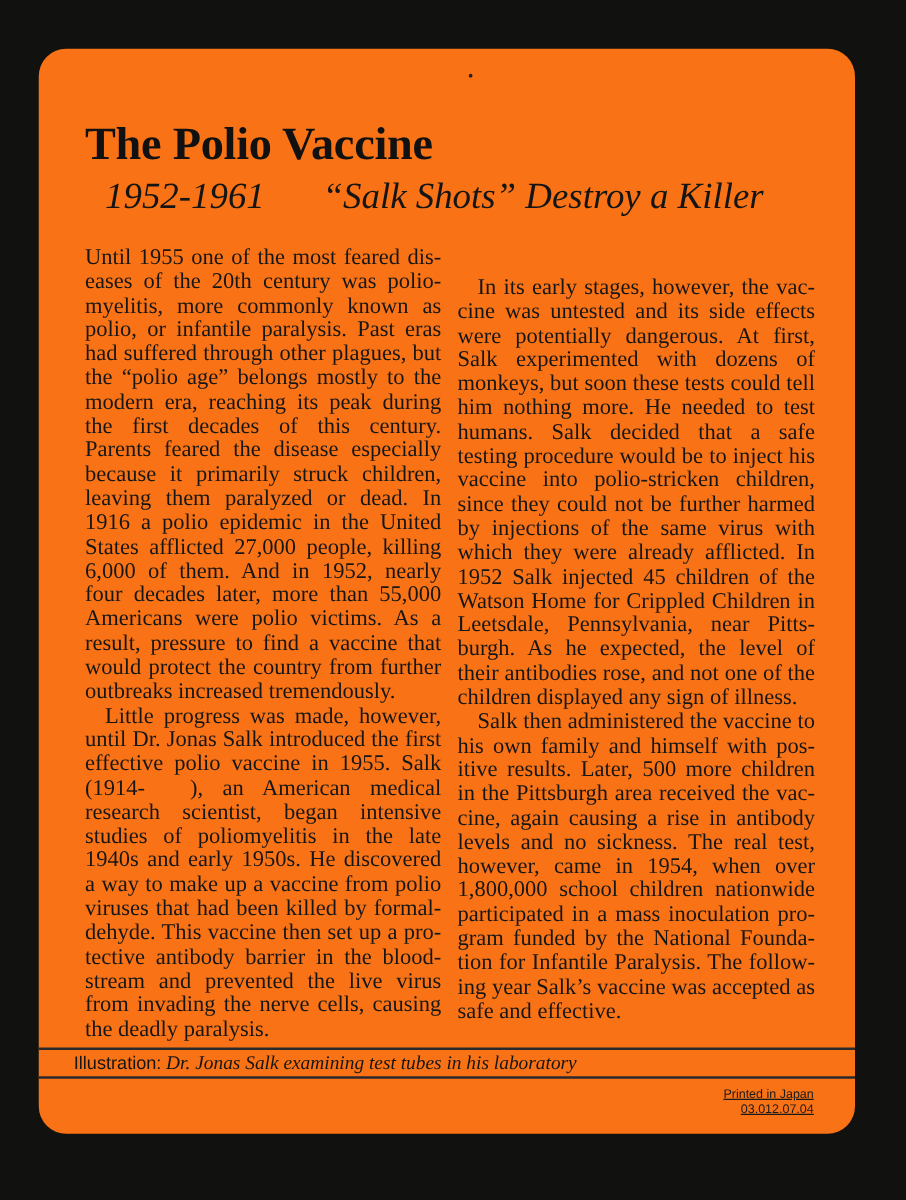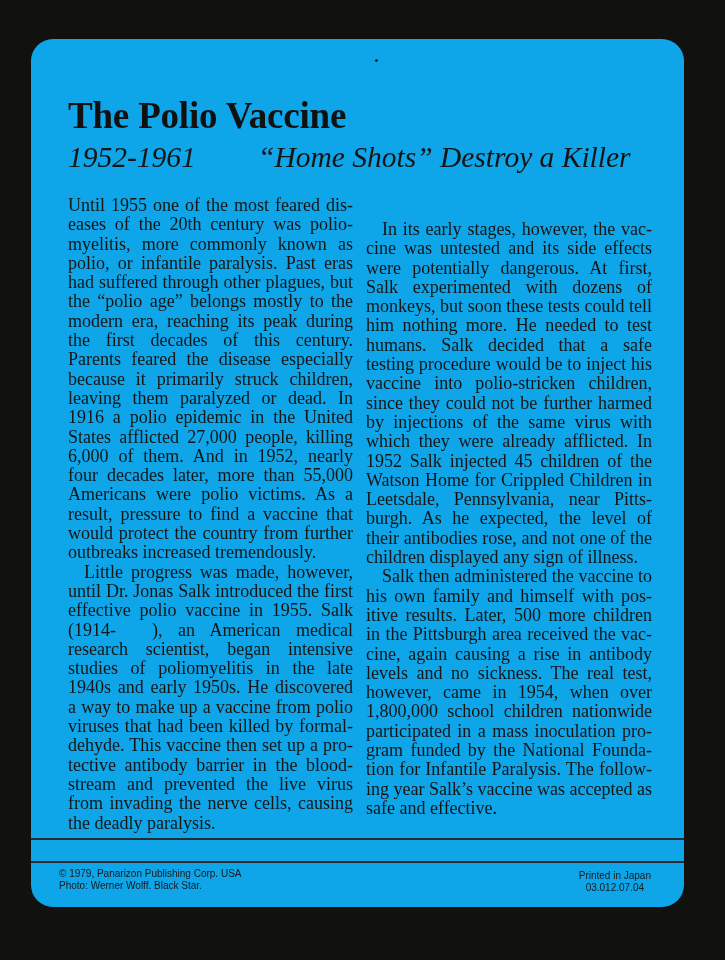--- a/index.html
+++ b/index.html
@@ -9,21 +9,21 @@
       height: 960px;
       background: #111110;
       overflow: hidden;
     }
     .card {
       position: absolute;
       left: 31px;
       top: 39px;
       width: 653px;
       height: 868px;
-      background: #0ea5e9;
+      background: #f97316;
       border-radius: 22px;
       overflow: hidden;
     }
     .speck {
       position: absolute;
       left: 344px;
       top: 20px;
       width: 3px;
       height: 3px;
       border-radius: 50%;
@@ -46,21 +46,21 @@
       position: absolute;
       left: 37px;
       top: 101px;
       font-family: "Liberation Serif", serif;
       font-style: italic;
       font-size: 29.5px;
       color: #151515;
       line-height: 34px;
       white-space: nowrap;
     }
-    .subtitle .dates { position: absolute; left: 0; top: 0; }
+    .subtitle .dates { position: absolute; left: 16px; top: 0; }
     .subtitle .tagline { position: absolute; left: 190px; top: 0; }
     .col {
       position: absolute;
       top: 157px;
       font-family: "Liberation Serif", serif;
       font-size: 18px;
       line-height: 19.3px;
       color: #161616;
       text-align: justify;
       hyphens: manual;
@@ -111,52 +111,52 @@
     .printinfo {
       position: absolute;
       right: 33px;
       top: 831px;
       font-family: "Liberation Sans", sans-serif;
       font-size: 10px;
       line-height: 11.5px;
       color: #1a1a1a;
       text-align: right;
     }
-    .printinfo div { text-align: center; }
+    .printinfo div { text-align: right; text-decoration: underline; }
   </style>
 </head>
 <body>
 
 <div class="card">
   <div class="speck"></div>
 
   <h1 class="title">The Polio Vaccine</h1>
 
   <div class="subtitle">
     <span class="dates">1952-1961</span>
-    <span class="tagline">“Home Shots” Destroy a Killer</span>
+    <span class="tagline">“Salk Shots” Destroy a Killer</span>
   </div>
 
   <div class="col left">
     <p class="first">Until 1955 one of the most feared dis­eases of the 20th century was polio­myelitis, more commonly known as polio, or infantile paralysis. Past eras had suffered through other plagues, but the “polio age” belongs mostly to the modern era, reaching its peak dur­ing the first decades of this century. Parents feared the disease especially because it primarily struck children, leaving them paralyzed or dead. In 1916 a polio epidemic in the United States afflicted 27,000 people, killing 6,000 of them. And in 1952, nearly four decades later, more than 55,000 Ameri­cans were polio victims. As a result, pressure to find a vaccine that would protect the country from further out­breaks increased tremendously.</p>
     <p>Little progress was made, however, until Dr. Jonas Salk introduced the first effective polio vaccine in 1955. Salk (1914-  ), an American medi­cal research scientist, began intensive studies of poliomyelitis in the late 1940s and early 1950s. He discovered a way to make up a vaccine from polio viruses that had been killed by formal­dehyde. This vaccine then set up a pro­tective antibody barrier in the blood­stream and prevented the live virus from invading the nerve cells, causing the deadly paralysis.</p>
   </div>
 
   <div class="col right">
     <p>In its early stages, however, the vac­cine was untested and its side effects were potentially dangerous. At first, Salk experimented with dozens of monkeys, but soon these tests could tell him nothing more. He needed to test humans. Salk decided that a safe testing procedure would be to inject his vaccine into polio-stricken children, since they could not be further harmed by injections of the same virus with which they were already afflicted. In 1952 Salk injected 45 children of the Watson Home for Crippled Children in Leetsdale, Pennsylvania, near Pitts­burgh. As he expected, the level of their antibodies rose, and not one of the children displayed any sign of illness.</p>
     <p>Salk then administered the vaccine to his own family and himself with pos­itive results. Later, 500 more children in the Pittsburgh area received the vac­cine, again causing a rise in antibody levels and no sickness. The real test, however, came in 1954, when over 1,800,000 school children nationwide participated in a mass inoculation pro­gram funded by the National Founda­tion for Infantile Paralysis. The follow­ing year Salk’s vaccine was accepted as safe and effective.</p>
   </div>
 
   <div class="rule top"></div>
 
+  <div class="caption">
+    <span class="label">Illustration:</span>
+    <span class="text">Dr. Jonas Salk examining test tubes in his laboratory</span>
+  </div>
 
   <div class="rule bottom"></div>
 
-  <div class="credits">
-    <div>© 1979, Panarizon Publishing Corp. USA</div>
-    <div>Photo: Werner Wolff. Black Star.</div>
-  </div>
 
   <div class="printinfo">
     <div>Printed in Japan</div>
     <div>03.012.07.04</div>
   </div>
 </div>
 
 </body></html>

